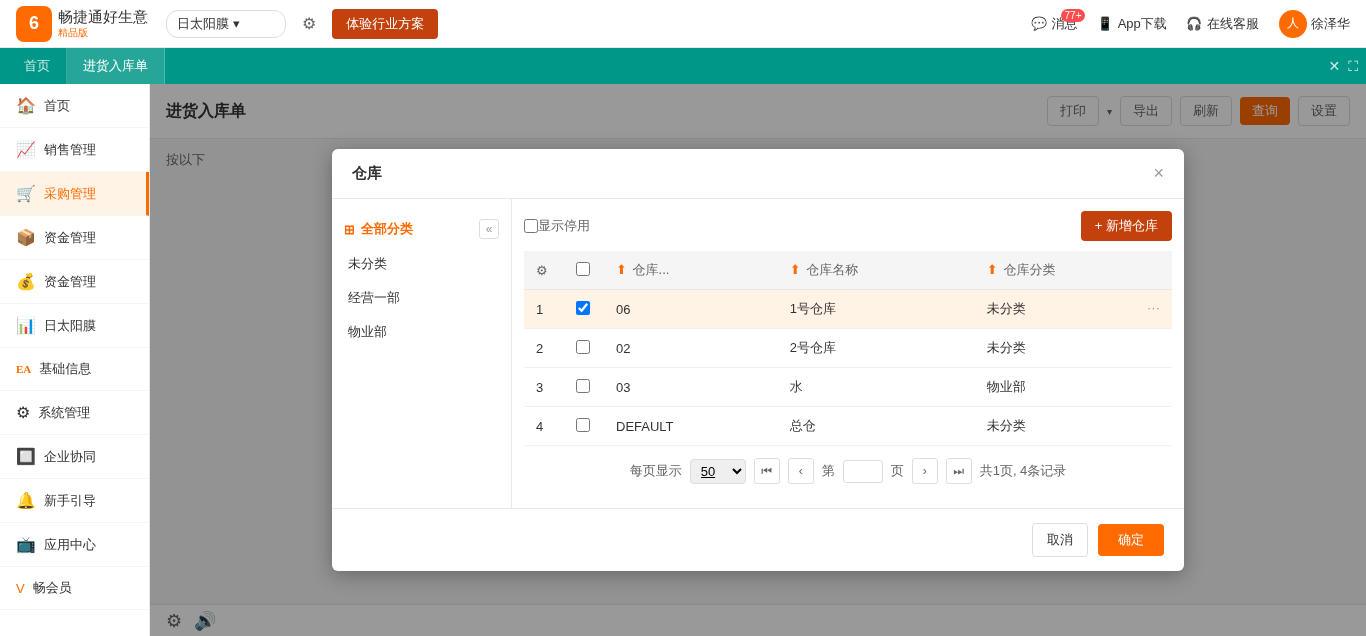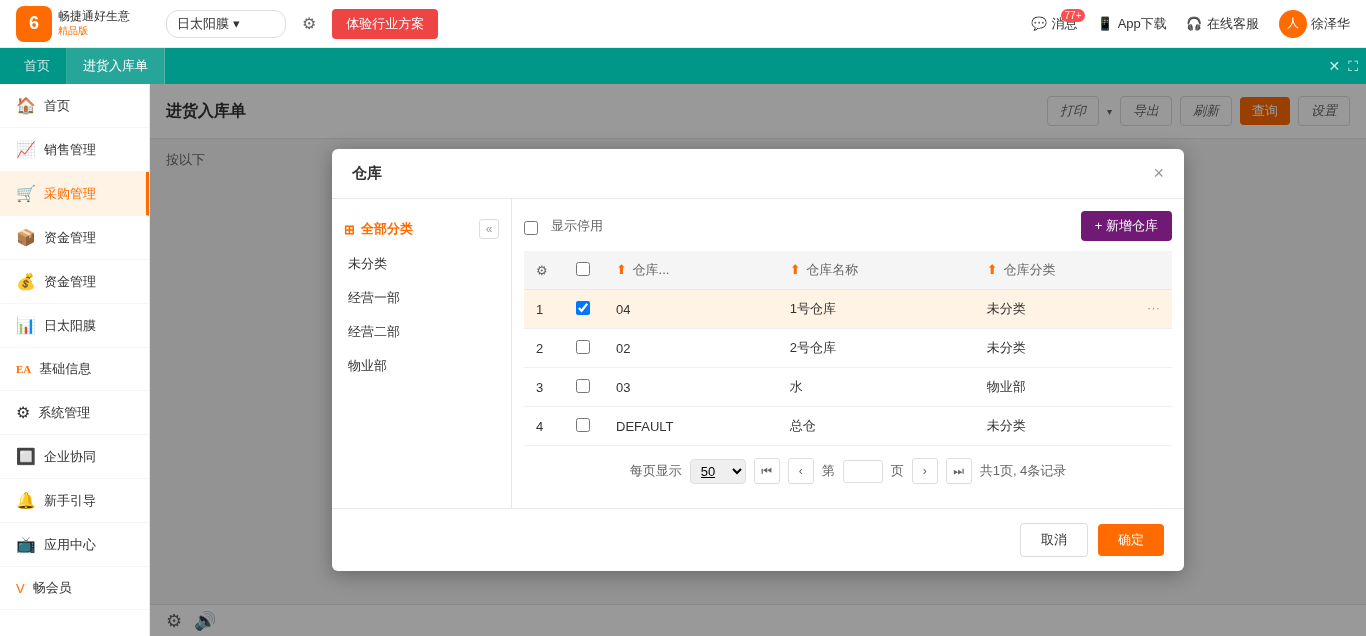--- a/index.html
+++ b/index.html
@@ -27,42 +27,42 @@
       background: #ff6b00;
       border-radius: 8px;
       display: flex;
       align-items: center;
       justify-content: center;
       color: white;
       font-size: 18px;
       font-weight: bold;
       margin-right: 6px;
     }
-    .logo-text { font-size: 12px; color: #333; line-height: 1.3; }
+    .logo-text { font-size: 15px; color: #333; line-height: 1.3; }
     .logo-sub { font-size: 10px; color: #ff6b00; }
     .header-center {
       display: flex;
       align-items: center;
       flex: 1;
       gap: 16px;
     }
     .store-selector {
       display: flex;
       align-items: center;
       border: 1px solid #ddd;
       border-radius: 12px;
       padding: 4px 10px;
       cursor: pointer;
       font-size: 13px;
       color: #333;
       min-width: 120px;
       gap: 4px;
     }
     .industry-btn {
-      background: #ef4444;
+      background: #c2410c;
       color: white;
       border: none;
       border-radius: 4px;
       padding: 6px 14px;
       cursor: pointer;
       font-size: 13px;
     }
     .header-right {
       display: flex;
       align-items: center;
@@ -161,21 +161,20 @@
       border: 1px solid #ddd;
       background: #fff;
       color: #666;
       padding: 5px 12px;
       border-radius: 4px;
       cursor: pointer;
       font-size: 13px;
       display: flex;
       align-items: center;
       gap: 4px;
-      font-style: italic;
     }
     .btn-primary {
       background: #ff6b00;
       color: white;
       border: none;
       padding: 5px 12px;
       border-radius: 4px;
       cursor: pointer;
       font-size: 13px;
     }
@@ -294,27 +293,27 @@
     .search-btn {
       background: none;
       border: none;
       padding: 6px 10px;
       cursor: pointer;
       color: #999;
       font-size: 14px;
     }
     .show-disabled {
       display: flex;
-      align-items: flex-end;
-      gap: 13px;
+      align-items: center;
+      gap: 0;
       font-size: 13px;
       color: #666;
     }
     .new-warehouse-btn {
-      background: #701a75;
+      background: #c2410c;
       color: white;
       border: none;
       padding: 6px 14px;
       border-radius: 4px;
       cursor: pointer;
       font-size: 13px;
       white-space: nowrap;
     }
 
     
@@ -385,21 +384,21 @@
       align-items: center;
       justify-content: flex-end;
       padding: 14px 20px;
       border-top: 1px solid #e8e8e8;
       gap: 10px;
     }
     .btn-cancel {
       border: 1px solid #ddd;
       background: #fff;
       color: #333;
-      padding: 7px 20px;
+      padding: 7px 14px;
       border-radius: 4px;
       cursor: pointer;
       font-size: 13px;
     }
     .btn-confirm {
       background: #ff6b00;
       color: white;
       border: none;
       padding: 7px 20px;
       border-radius: 4px;
@@ -569,23 +568,20 @@
                 <span style="color:#ff6b00;">⊞</span>
                 <span>全部分类</span>
               </div>
               <div class="collapse-btn">«</div>
             </div>
             <div class="category-item">
               <span>未分类</span>
             </div>
             <div class="category-item">
               <span>经营一部</span>
-            </div>
-            <div class="category-item">
-              <span>经营二部</span>
             </div>
             <div class="category-item">
               <span>物业部</span>
             </div>
           </div>
 
           <div class="table-panel">
 
             <div class="table-toolbar">
               <label class="show-disabled">
@@ -617,21 +613,21 @@
                       <span class="sort-icon">⬆</span>
                       <span>仓库分类</span>
                     </th>
                   </tr>
                 </thead>
                 <tbody id="warehouse-tbody">
 
                 <tr class="selected">
     <td>1</td>
     <td><input type="checkbox" class="checkbox" checked="" style=""></td>
-    <td>04</td>
+    <td>06</td>
     <td>1号仓库</td>
     <td>未分类 <span style="float:right;color:#999;">···</span></td>
   </tr>
                     <tr>
     <td>2</td>
     <td><input type="checkbox" class="checkbox" style=""></td>
     <td>02</td>
     <td>2号仓库</td>
     <td>未分类</td>
   </tr>

